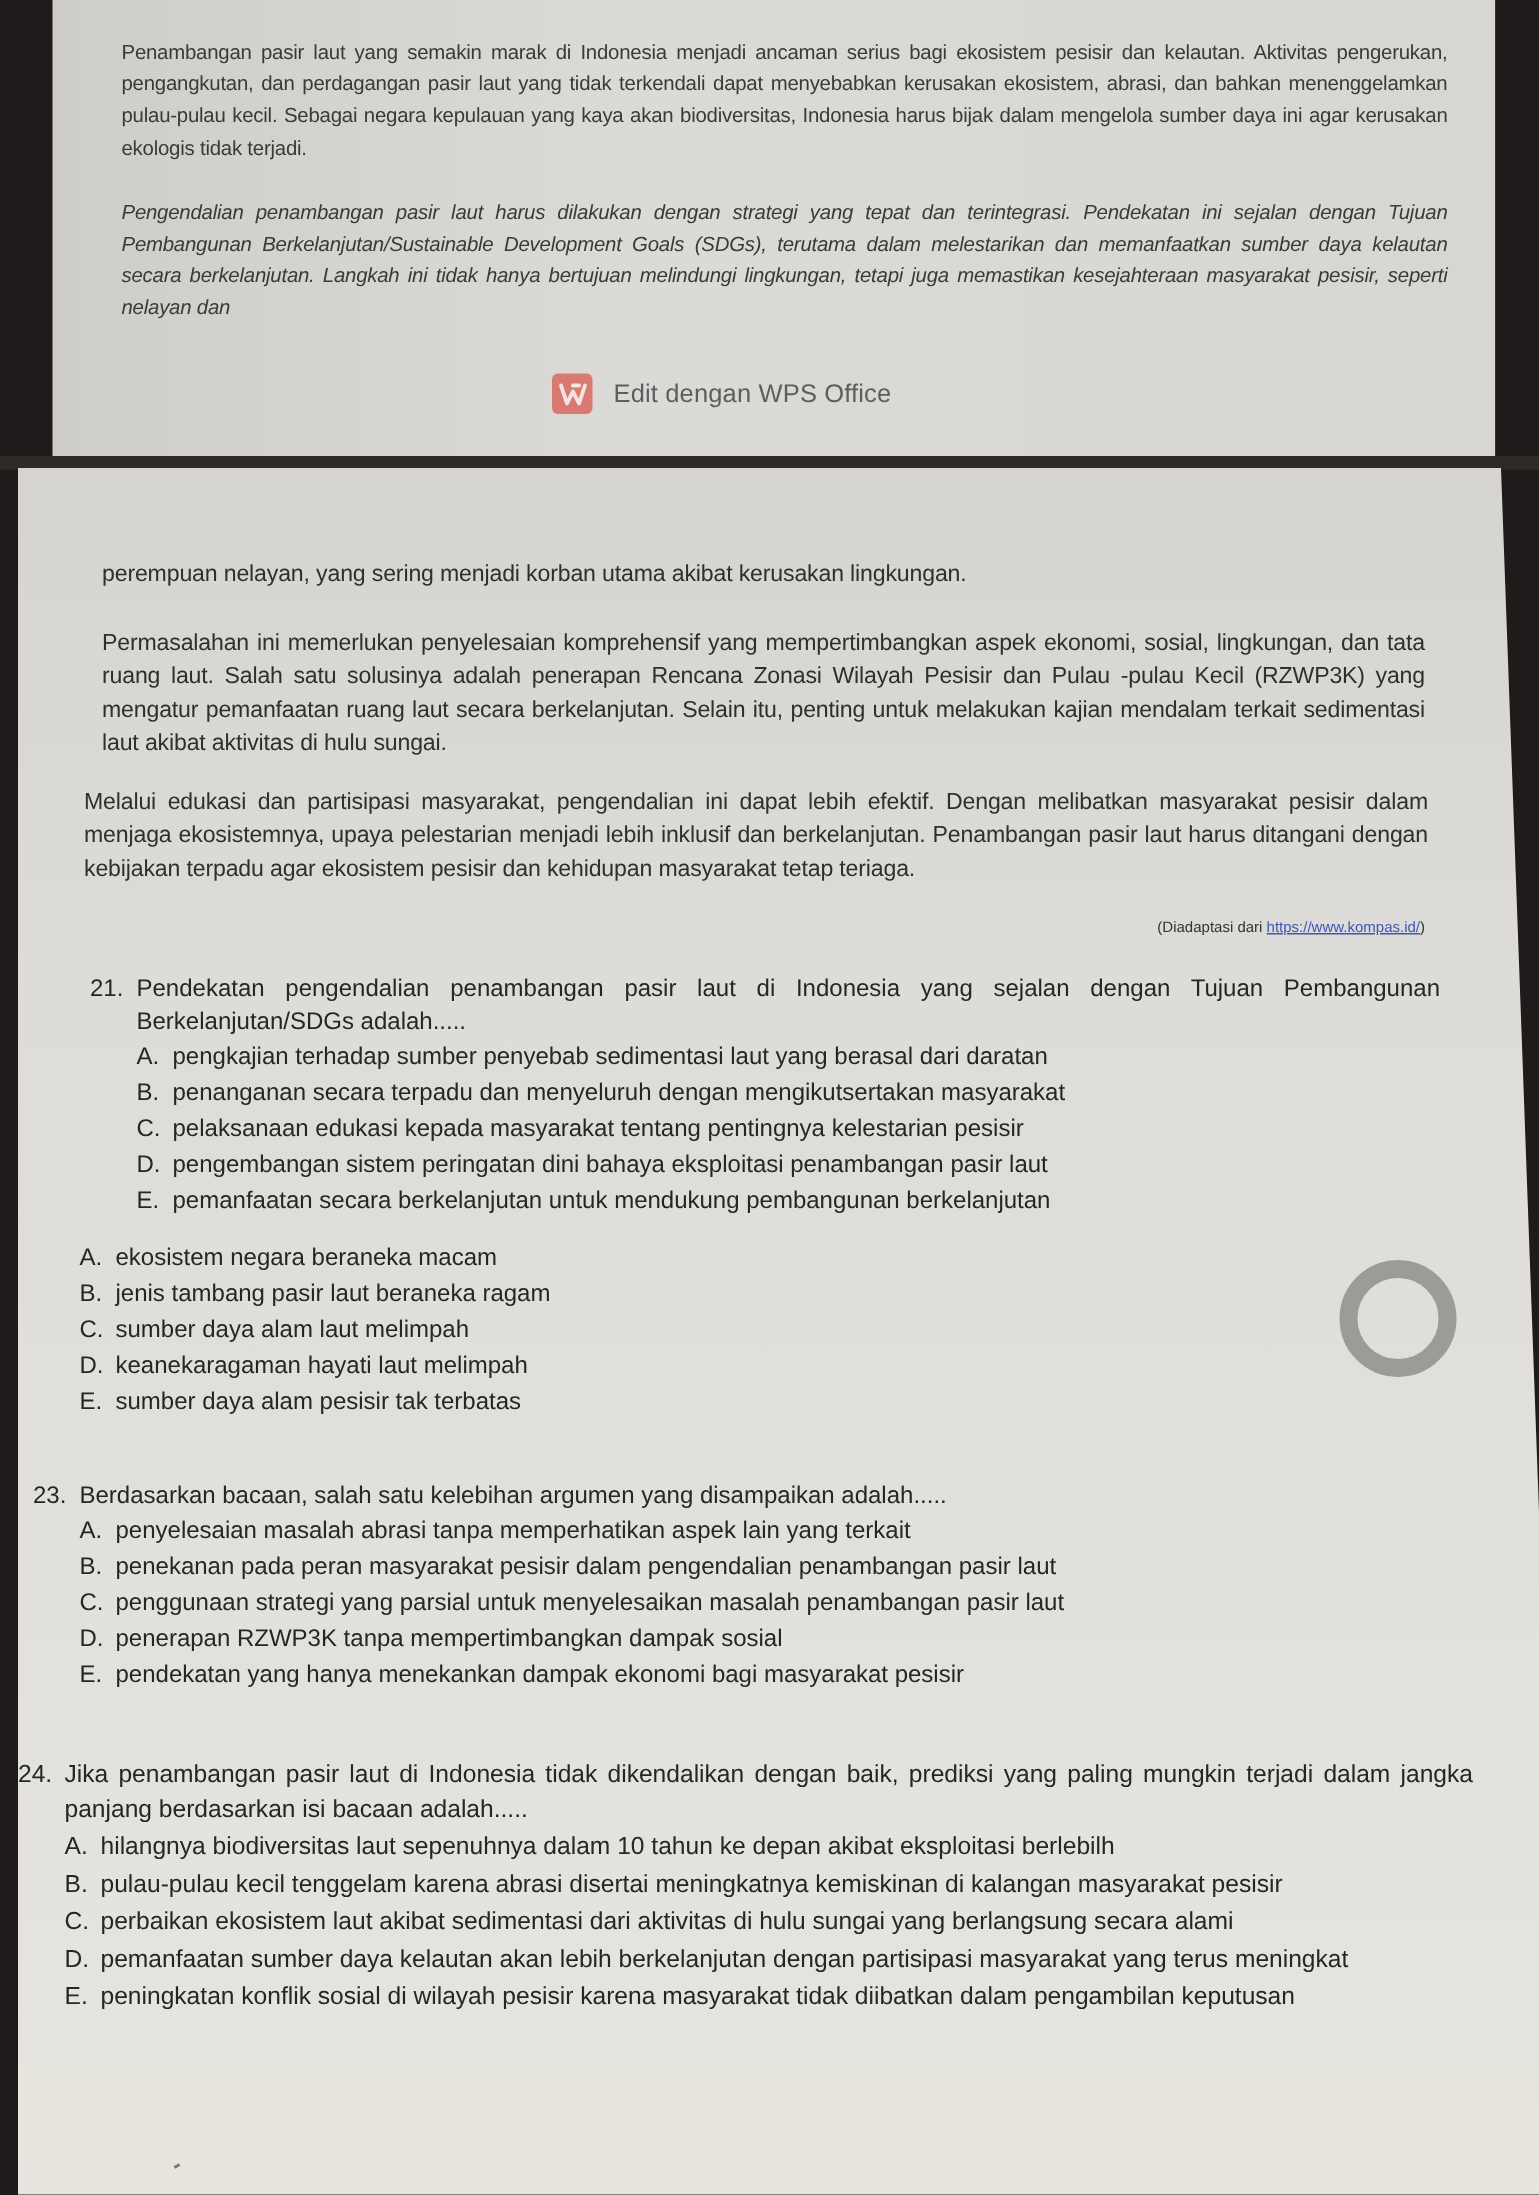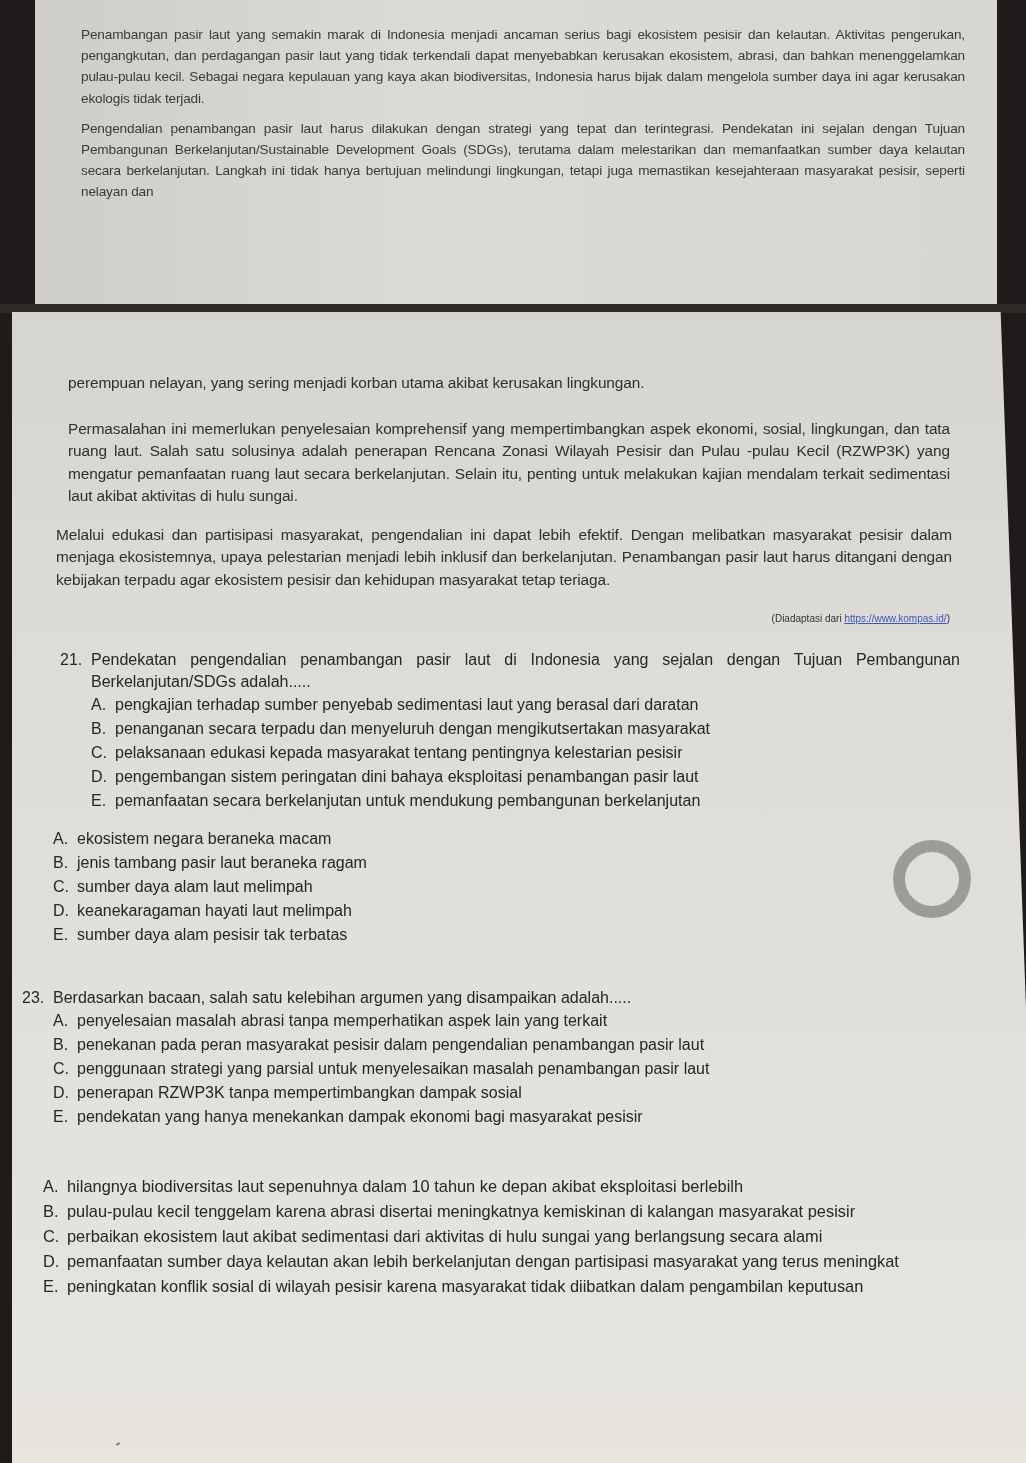--- a/index.html
+++ b/index.html
@@ -23,21 +23,21 @@
       position: absolute; left: 46px; top: 44px; width: 884px;
     }
     .doc-label {
       font-size: 13.5px; font-weight: bold; color: #333;
       margin-bottom: 6px; letter-spacing: -0.2px;
     }
     .p-small {
       font-size: 13.6px; line-height: 21.2px; color: #3a3a3a;
       text-align: justify; letter-spacing: -0.15px;
     }
-    .p-small + .p-small { margin-top: 9px; }
+    .p-small + .p-small { margin-top: 22px; font-style: italic; }
 
     .wps-banner {
       position: absolute; left: 333px; top: 269px;
       display: flex; align-items: center; gap: 14px;
     }
     .wps-logo {
       width: 27px; height: 27px; border-radius: 4px;
       background: #d97a70;
       display: flex; align-items: center; justify-content: center;
     }
@@ -108,20 +108,29 @@
 </head>
 <body>
 
 <div class="viewport">
 
   <div class="page-top">
     <div class="inner">
       <p class="p-small">Penambangan pasir laut yang semakin marak di Indonesia menjadi ancaman serius bagi ekosistem pesisir dan kelautan. Aktivitas pengerukan, pengangkutan, dan perdagangan pasir laut yang tidak terkendali dapat menyebabkan kerusakan ekosistem, abrasi, dan bahkan menenggelamkan pulau-pulau kecil. Sebagai negara kepulauan yang kaya akan biodiversitas, Indonesia harus bijak dalam mengelola sumber daya ini agar kerusakan ekologis tidak terjadi.</p>
       <p class="p-small">Pengendalian penambangan pasir laut harus dilakukan dengan strategi yang tepat dan terintegrasi. Pendekatan ini sejalan dengan Tujuan Pembangunan Berkelanjutan/Sustainable Development Goals (SDGs), terutama dalam melestarikan dan memanfaatkan sumber daya kelautan secara berkelanjutan. Langkah ini tidak hanya bertujuan melindungi lingkungan, tetapi juga memastikan kesejahteraan masyarakat pesisir, seperti nelayan dan</p>
     </div>
+    <div class="wps-banner">
+      <span class="wps-logo">
+        <svg viewBox="0 0 20 16" fill="none" stroke="#f3e4e1" stroke-width="2.6" stroke-linejoin="round" stroke-linecap="round">
+          <path d="M2 2 L6 14 L10 6 L14 14 L18 2"></path>
+          <path d="M10 2 L14 2"></path>
+        </svg>
+      </span>
+      <span class="wps-text">Edit dengan WPS Office</span>
+    </div>
   </div>
 
   <div class="page-divider"></div>
 
   <div class="page-main">
     <div class="content">
       <p class="body-p" style="top:60px;">perempuan nelayan, yang sering menjadi korban utama akibat kerusakan lingkungan.</p>
       <p class="body-p" style="top:106px;">Permasalahan ini memerlukan penyelesaian komprehensif yang mempertimbangkan aspek ekonomi, sosial, lingkungan, dan tata ruang laut. Salah satu solusinya adalah penerapan Rencana Zonasi Wilayah Pesisir dan Pulau -pulau Kecil (RZWP3K) yang mengatur pemanfaatan ruang laut secara berkelanjutan. Selain itu, penting untuk melakukan kajian mendalam terkait sedimentasi laut akibat aktivitas di hulu sungai.</p>
       <p class="body-p" style="top:212px; left:44px; width:896px;">Melalui edukasi dan partisipasi masyarakat, pengendalian ini dapat lebih efektif. Dengan melibatkan masyarakat pesisir dalam menjaga ekosistemnya, upaya pelestarian menjadi lebih inklusif dan berkelanjutan. Penambangan pasir laut harus ditangani dengan kebijakan terpadu agar ekosistem pesisir dan kehidupan masyarakat tetap teriaga.</p>
 
@@ -206,20 +215,24 @@
               <span class="opt-text">penerapan RZWP3K tanpa mempertimbangkan dampak sosial</span>
             </div>
           <div class="opt">
               <span class="opt-letter">E.</span>
               <span class="opt-text">pendekatan yang hanya menekankan dampak ekonomi bagi masyarakat pesisir</span>
             </div>
         </div>
       </div>
 
       <div class="question" id="q24">
+        <div class="q-head">
+          <span class="q-num">24.</span>
+          <span class="q-text">Jika penambangan pasir laut di Indonesia tidak dikendalikan dengan baik, prediksi yang paling mungkin terjadi dalam jangka panjang berdasarkan isi bacaan adalah.....</span>
+        </div>
         <div class="options">
           <div class="opt">
               <span class="opt-letter">A.</span>
               <span class="opt-text">hilangnya biodiversitas laut sepenuhnya dalam 10 tahun ke depan akibat eksploitasi berlebilh</span>
             </div>
           <div class="opt">
               <span class="opt-letter">B.</span>
               <span class="opt-text">pulau-pulau kecil tenggelam karena abrasi disertai meningkatnya kemiskinan di kalangan masyarakat pesisir</span>
             </div>
           <div class="opt">

